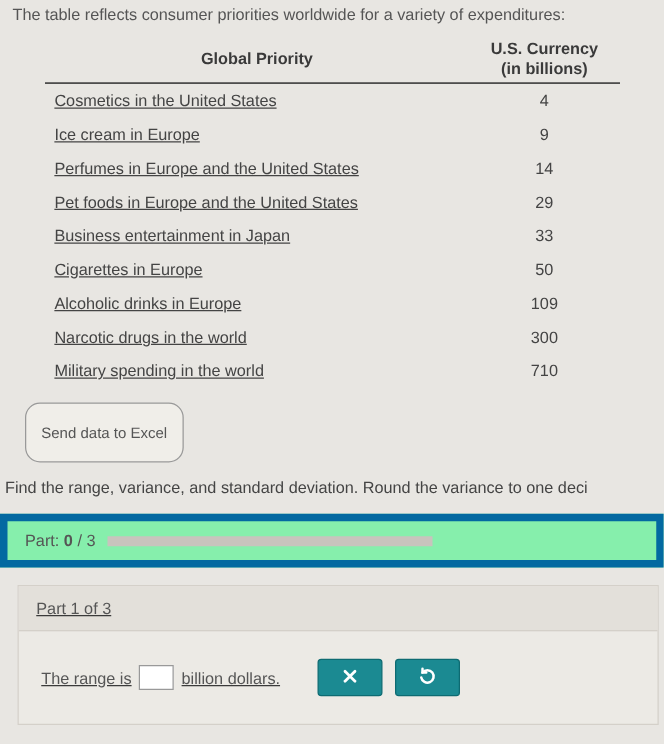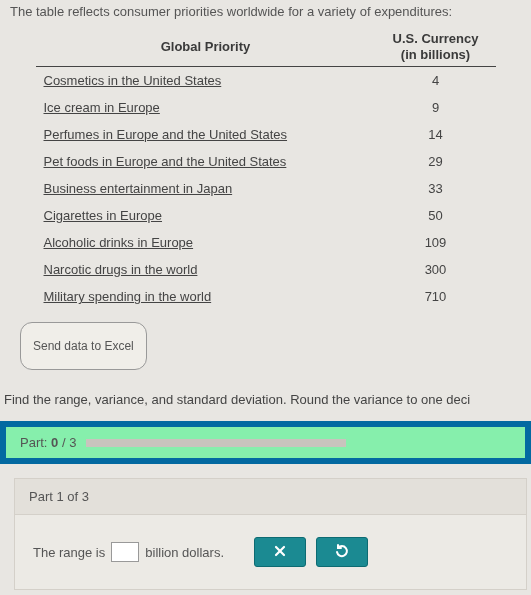--- a/index.html
+++ b/index.html
@@ -46,21 +46,20 @@
       border-radius: 12px;
       background: #f0eee9;
       font-size: 12px;
       color: #555;
       cursor: pointer;
     }
     .question {
       padding: 2px 10px 14px 4px;
       font-size: 13px;
       color: #444;
-      margin-top: 10px;
     }
     .part-header {
       display: flex;
       align-items: center;
       background: #86efac;
       border: 6px solid #0369a1;
       padding: 8px 14px;
       font-size: 13px;
       color: #555;
     }
@@ -73,20 +72,21 @@
     }
     .progress-fill {
       height: 100%;
       width: 0%;
       background: #1b8a92;
     }
     .part-box {
       margin: 14px 4px 0 14px;
       background: #eceae5;
       border: 1px solid #d4d0c9;
+      text-decoration: underline;
     }
     .part-title {
       padding: 10px 14px;
       border-bottom: 1px solid #d4d0c9;
       background: #e3e0da;
       font-size: 13px;
       color: #555;
     }
     .part-body {
       padding: 22px 14px 22px 18px;

